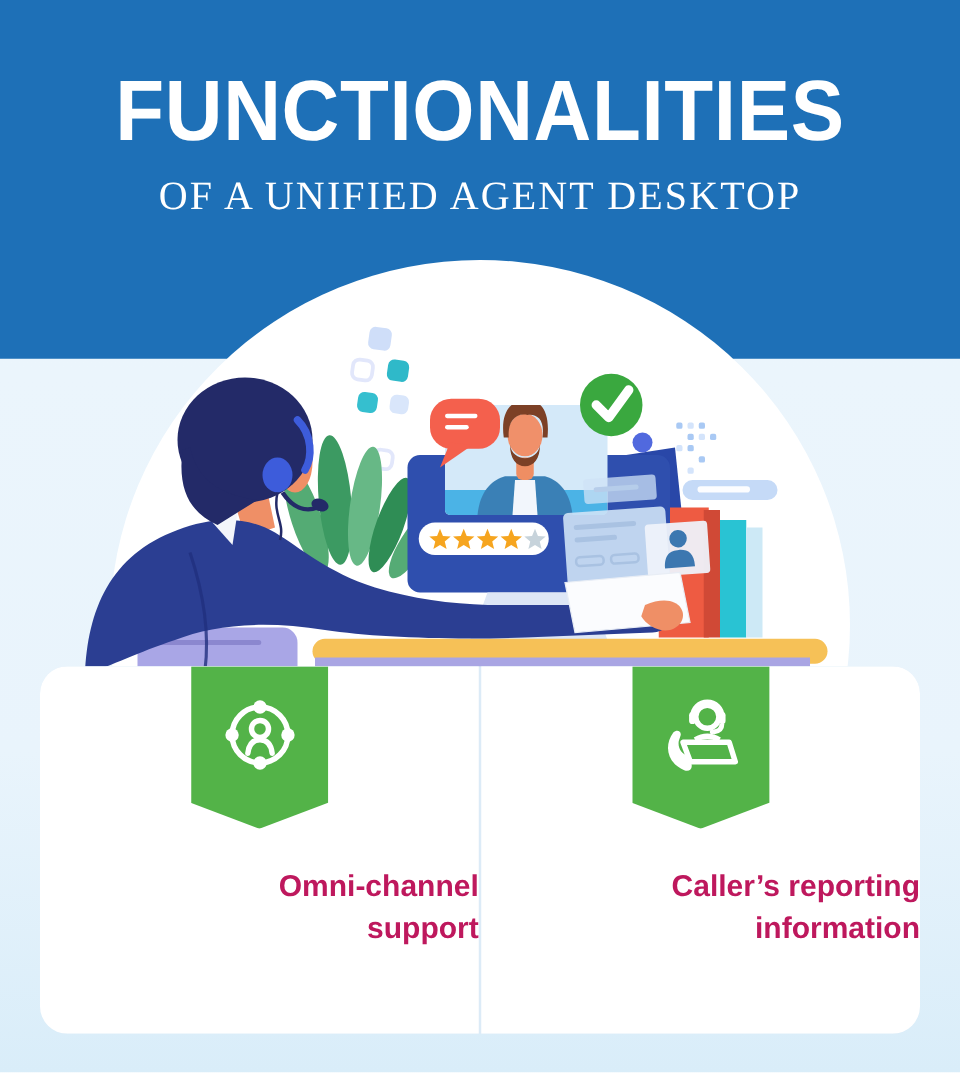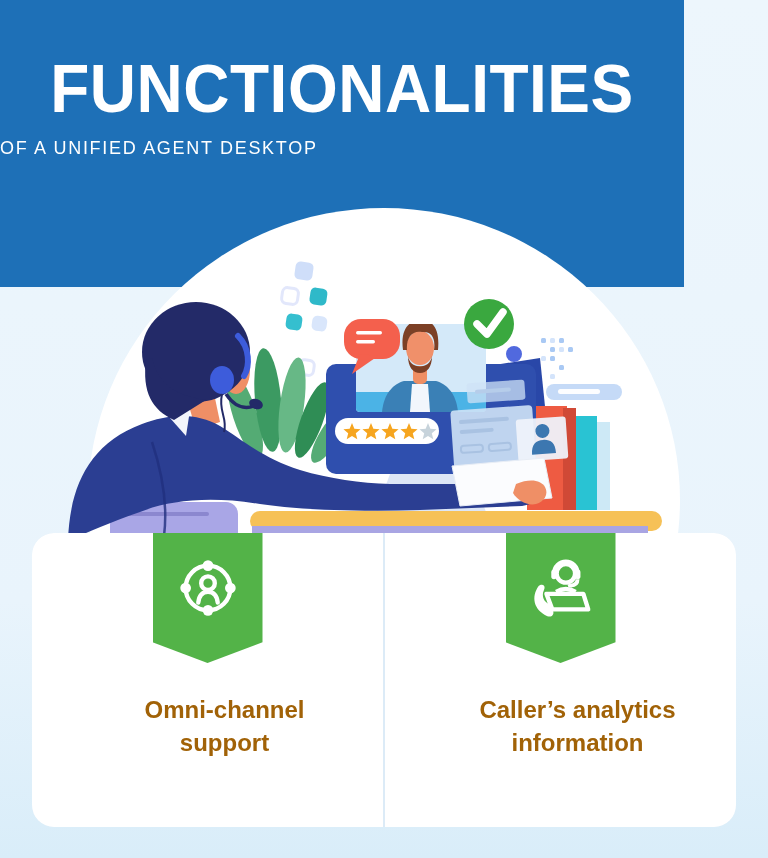--- a/index.html
+++ b/index.html
@@ -1,37 +1,37 @@
 <!DOCTYPE html>
 <html><head>
 <meta charset="utf-8">
 <style>
   html,body{margin:0;padding:0;}
   body{width:768px;height:858px;font-family:"Liberation Sans",sans-serif;}
   .page{position:relative;width:768px;height:858px;overflow:hidden;
         background:linear-gradient(180deg,#edf6fc 0%,#e9f4fc 70%,#d9edf9 100%);}
   
-  .banner{position:absolute;top:0;left:0;width:684px;height:287px;background:#1e70b7;z-index:1;}
+  .banner{position:absolute;top:0;left:0;width:768px;height:287px;background:#1e70b7;z-index:1;}
   .title{margin:0;padding-top:46px;text-align:center;color:#ffffff;font-weight:bold;
          font-size:64px;letter-spacing:.5px;transform:scaleY(1.07);transform-origin:top center;
          white-space:nowrap;}
-  .subtitle{margin:0;margin-top:18px;color:#ffffff;font-weight:500;
-            font-size:18px;letter-spacing:1.7px;white-space:nowrap;}
+  .subtitle{margin:0;margin-top:18px;text-align:center;color:#ffffff;font-weight:500;
+            font-size:32px;letter-spacing:1.7px;white-space:nowrap;font-family:Liberation Serif, serif;}
   
   .hero{position:absolute;top:200px;left:0;width:768px;height:340px;z-index:2;display:block;}
   
   .cards{position:absolute;left:32px;top:533px;width:704px;height:294px;z-index:3;
          display:flex;gap:2px;background:#dcebf7;border-radius:22px;overflow:hidden;}
   .card{position:relative;flex:1;background:#ffffff;}
   .ribbon{position:absolute;top:0;left:50%;transform:translateX(-50%);width:110px;height:130px;
           background:#53b348;clip-path:polygon(0 0,100% 0,100% 84%,50% 100%,0 84%);
           display:flex;justify-content:center;align-items:flex-start;padding-top:20px;box-sizing:border-box;}
   .ribbon svg{width:70px;height:70px;}
-  .card-label{position:absolute;top:160px;left:0;width:100%;text-align:center;
-              white-space:pre-line;font-size:24px;font-weight:bold;color:#a16207;line-height:33px;padding-left:17px;}
+  .card-label{position:absolute;top:160px;left:0;width:100%;text-align:right;
+              white-space:pre-line;font-size:24px;font-weight:bold;color:#be185d;line-height:33px;}
 </style>
 </head>
 <body>
 
 <div class="page">
 
   <div class="banner">
     <h1 class="title">FUNCTIONALITIES</h1>
     <div class="subtitle">OF A UNIFIED AGENT DESKTOP</div>
   </div>
@@ -202,19 +202,19 @@
           <circle cx="41" cy="21" r="9.5" fill="none" stroke="#ffffff" stroke-width="4.5"></circle>
           <path d="M29,21 A12,12 0 0 1 53,21" fill="none" stroke="#ffffff" stroke-width="4.5"></path>
           <rect x="26" y="17" width="5.5" height="10" rx="2.75" fill="#ffffff"></rect>
           <rect x="50.5" y="17" width="5.5" height="10" rx="2.75" fill="#ffffff"></rect>
           <path d="M53,27 Q53,33 46,33.5" fill="none" stroke="#ffffff" stroke-width="4"></path>
           <circle cx="45" cy="33.5" r="2" fill="#ffffff"></circle>
           <path d="M31,40 Q41,34 51,40" fill="none" stroke="#ffffff" stroke-width="4.5"></path>
           <path d="M21,42 L59,42 L64,58 L27,58 Z" fill="none" stroke="#ffffff" stroke-width="4.5" stroke-linejoin="round"></path>
         </svg>
       </div>
-      <div class="card-label">Caller’s analytics
+      <div class="card-label">Caller’s reporting
 information</div>
     </div>
 
 
   </div>
 </div>
 
 </body></html>

